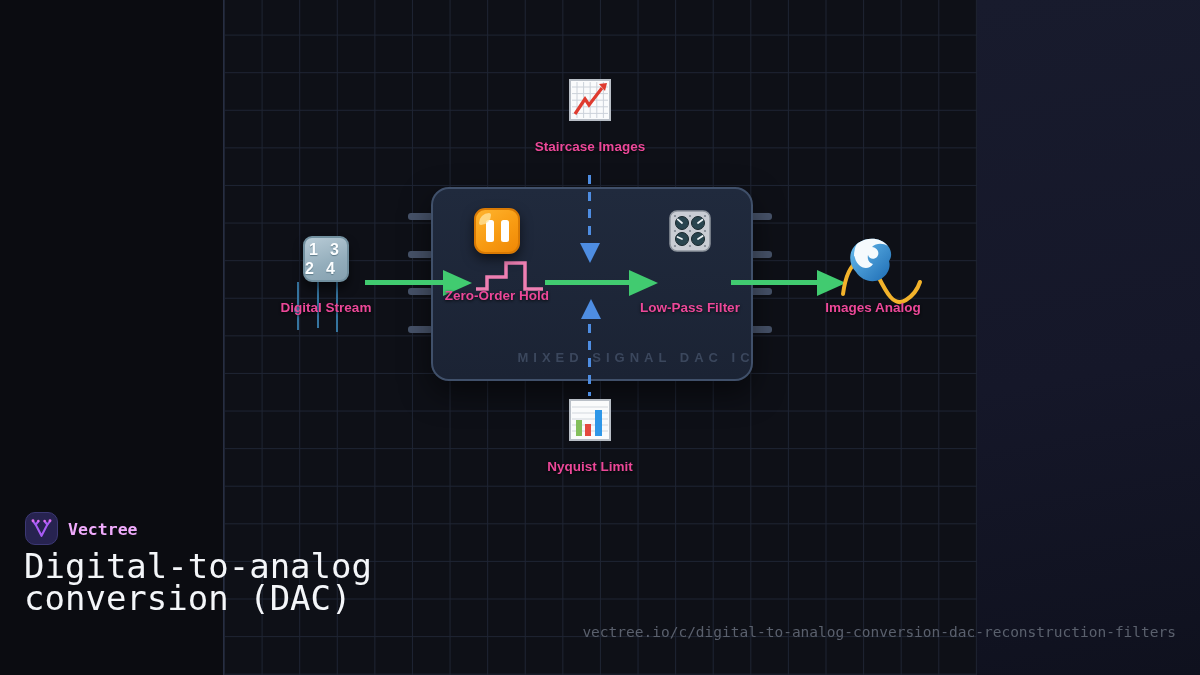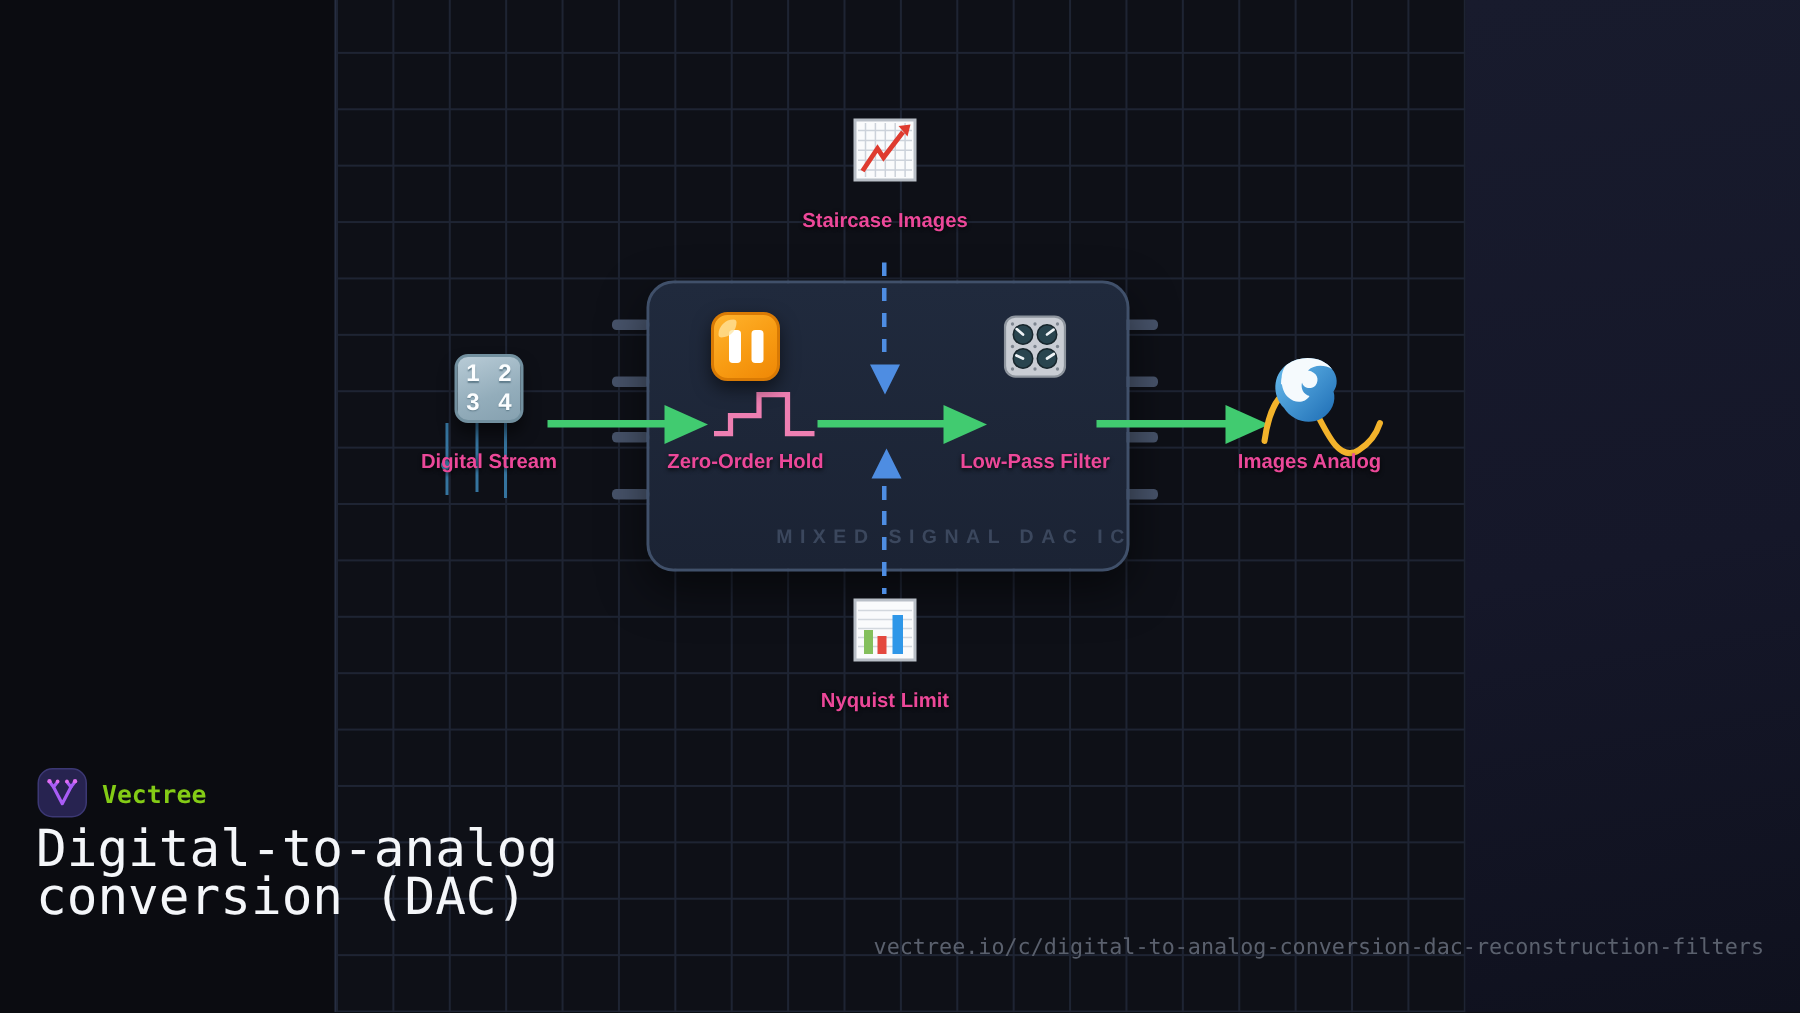--- a/index.html
+++ b/index.html
@@ -52,33 +52,33 @@
     display:flex;align-items:center;justify-content:center;gap:7px;
     box-shadow:0 5px 12px rgba(0,0,0,.55);}
   .pause::before{content:"";position:absolute;left:3px;top:3px;width:12px;height:12px;
     border-radius:10px 2px 10px 2px;background:rgba(255,230,160,.75);}
   .pause .bar{width:8px;height:22px;background:#ffffff;border-radius:2.5px;}
 
   
   .digits{position:absolute;left:303px;top:236px;width:46px;height:46px;z-index:3;
     border-radius:9px;border:2px solid #72909f;box-sizing:border-box;
     background:linear-gradient(160deg,#b8cbd6 0%,#93adbb 60%,#86a1b0 100%);
-    display:flex;flex-direction:column;align-items:center;justify-content:center;
+    display:flex;flex-direction:row;align-items:center;justify-content:center;
     box-shadow:0 7px 10px rgba(0,0,0,.5);}
   .digits .row{font-size:16px;font-weight:bold;color:#fcfeff;line-height:19px;
     letter-spacing:4px;text-indent:4px;text-shadow:0 1px 1px #5d7a89;}
   .stream-line{position:absolute;width:2px;background:#35749f;z-index:2;}
   .stream-dot{position:absolute;width:6px;height:6px;border-radius:50%;
     background:#55a9e0;z-index:3;}
 
   
   .logo{position:absolute;left:25px;top:512px;width:33px;height:33px;border-radius:10px;
     background:#272350;border:1px solid #3c3874;box-sizing:border-box;z-index:5;}
   .brand{position:absolute;left:68px;top:520px;font-family:"DejaVu Sans Mono",monospace;
-    font-size:16.5px;font-weight:bold;color:#84cc16;z-index:5;}
+    font-size:16.5px;font-weight:bold;color:#f0abfc;z-index:5;}
   .title{position:absolute;left:24px;top:550px;z-index:5;
     font-family:"DejaVu Sans Mono",monospace;font-size:34px;font-weight:normal;
     color:#f4f6f9;line-height:32px;white-space:nowrap;}
   .url{position:absolute;right:24px;top:624px;width:700px;text-align:right;z-index:5;
     font-family:"DejaVu Sans Mono",monospace;font-size:14.5px;color:#5a606d;}
 </style>
 </head>
 <body>
 
 <div id="stage">
@@ -139,21 +139,21 @@
   <div class="digits">
     <div class="row">1 2</div>
     <div class="row">3 4</div>
   </div>
   <div class="nlabel" style="left:226px;top:300px;">Digital Stream</div>
 
   <div class="pause">
     <span class="bar"></span>
     <span class="bar"></span>
   </div>
-  <div class="nlabel" style="left:397px;top:300px;">Zero-Order Hold</div>
+  <div class="nlabel" style="left:397px;top:288px;">Zero-Order Hold</div>
 
   <svg class="icon" style="left:669px;top:210px;" width="42" height="42" viewBox="0 0 42 42">
     <rect x="1" y="1" width="40" height="40" rx="7" fill="#c9cdd4" stroke="#8e959e" stroke-width="1.5"></rect>
     <g fill="#7d858f">
       <circle cx="6" cy="6" r="1.1"></circle>
         <circle cx="21" cy="6" r="1.1"></circle>
         <circle cx="36" cy="6" r="1.1"></circle>
       <circle cx="6" cy="21" r="1.1"></circle>
         <circle cx="21" cy="21" r="1.1"></circle>
         <circle cx="36" cy="21" r="1.1"></circle>

